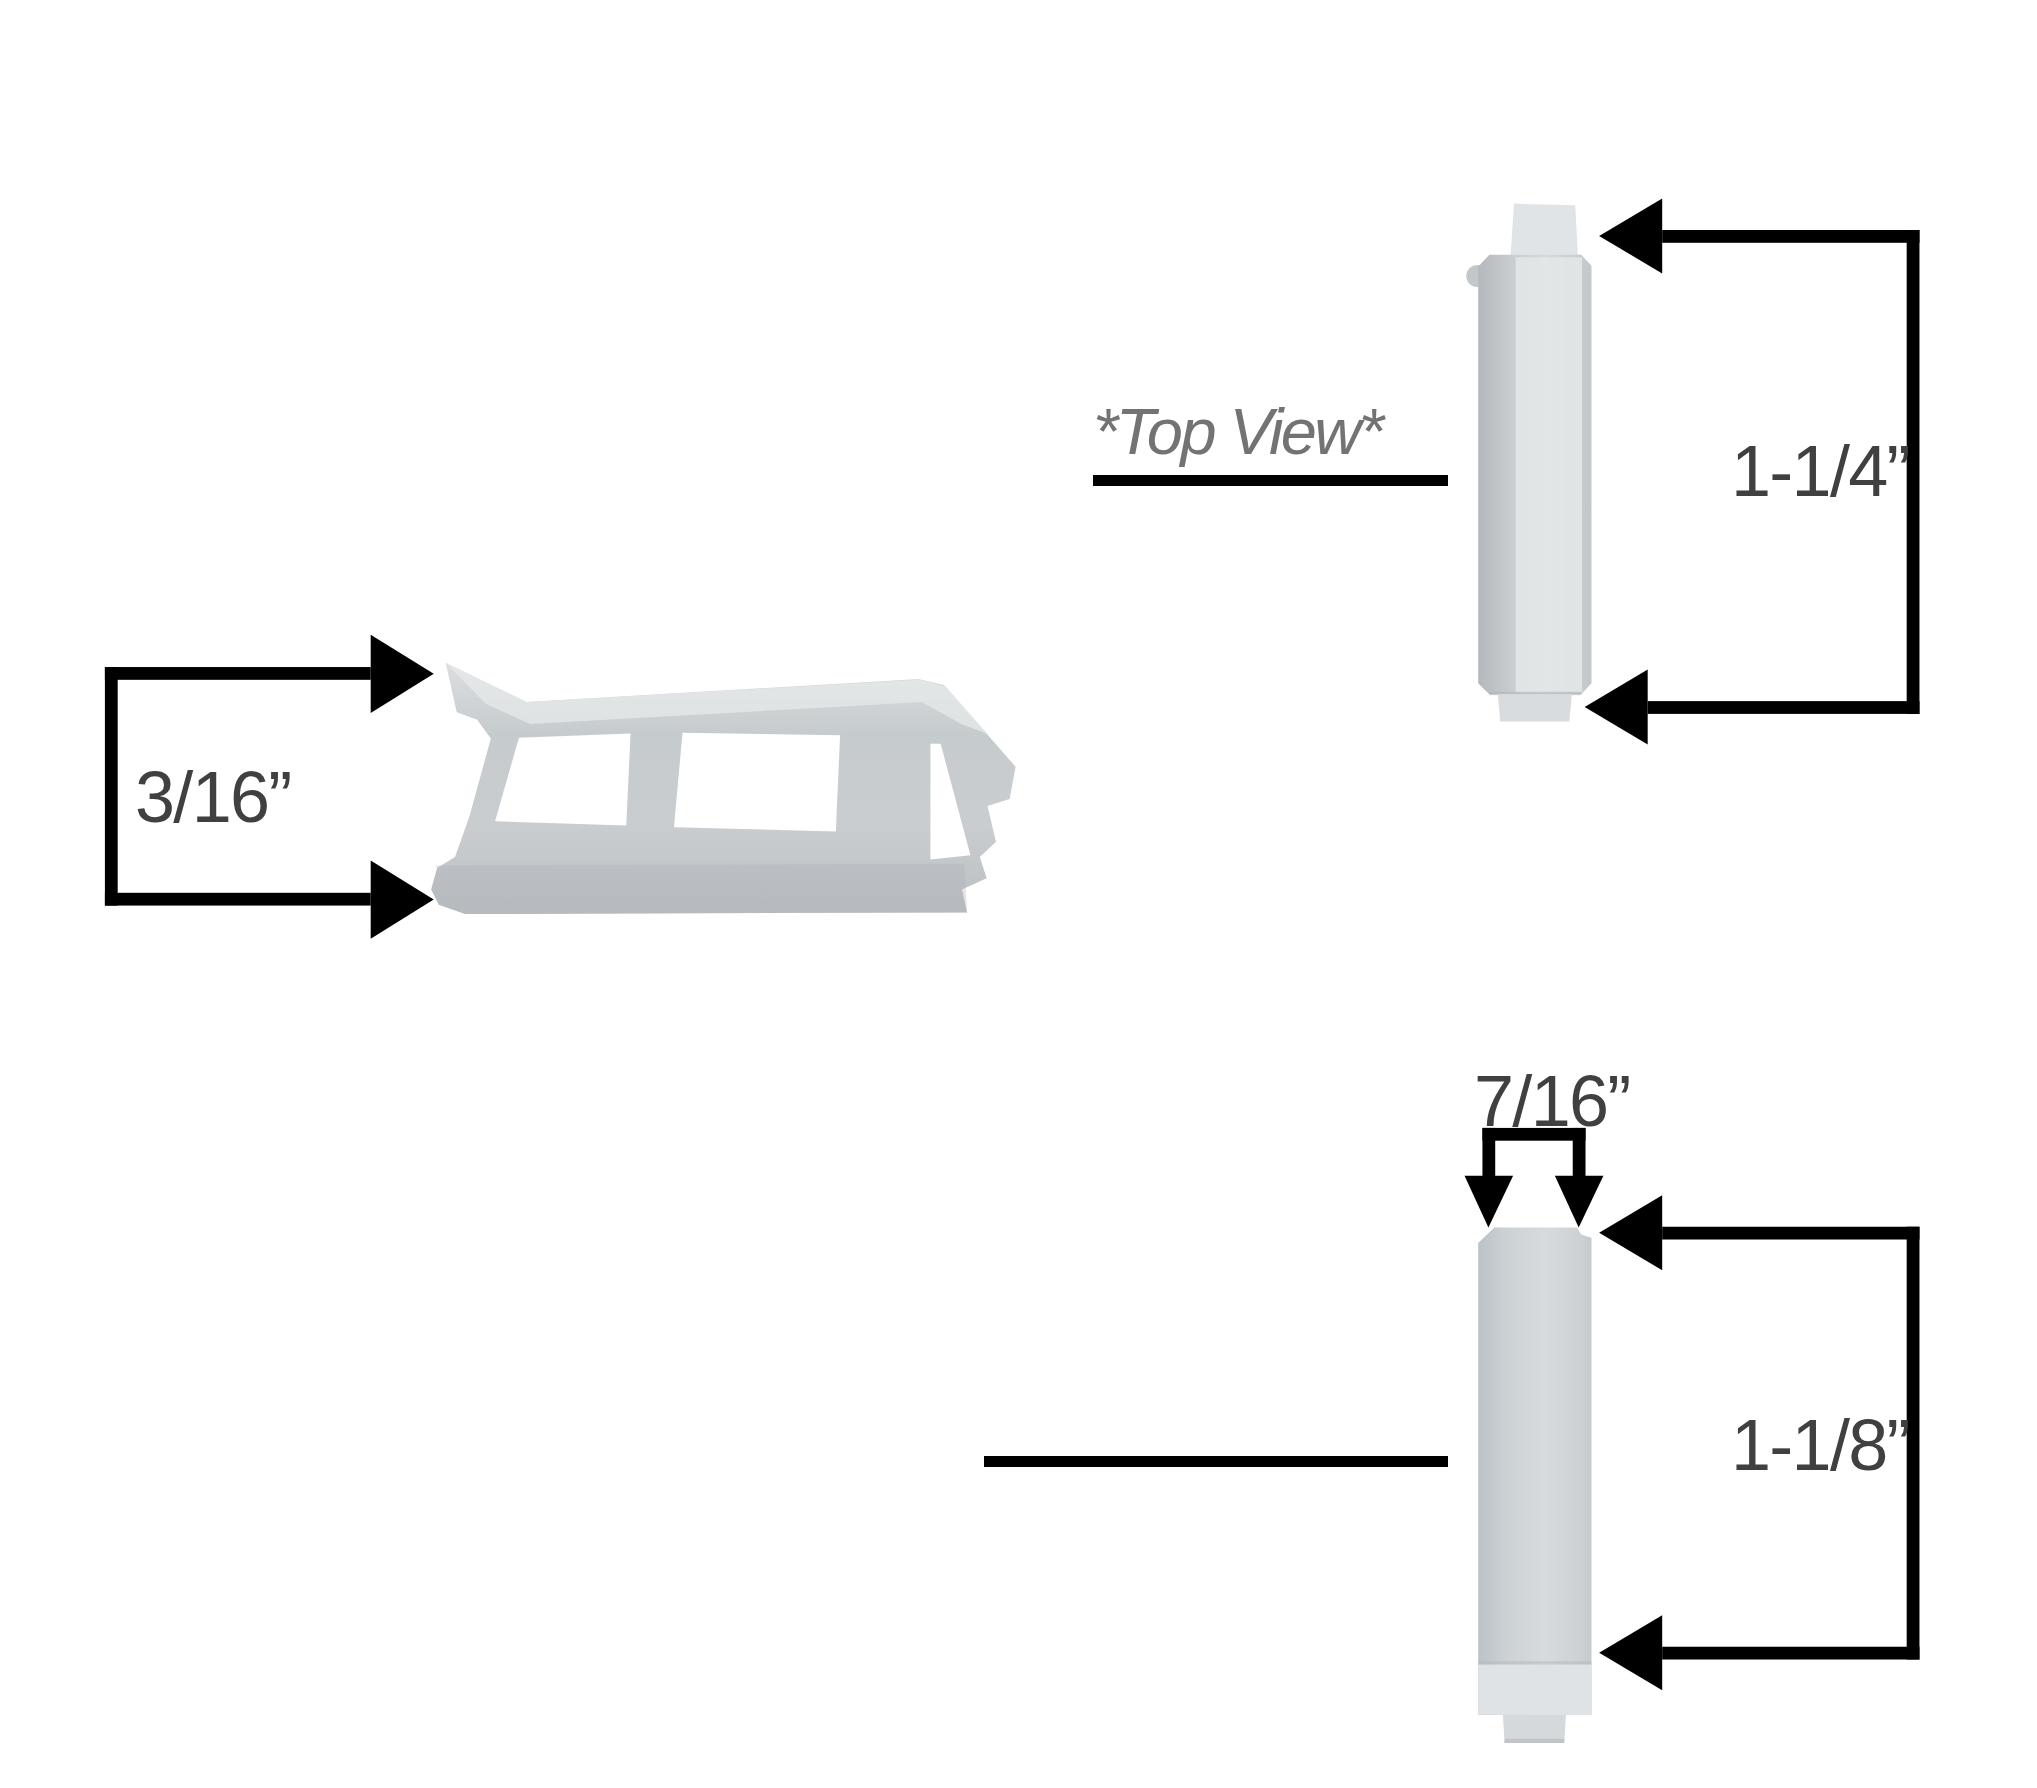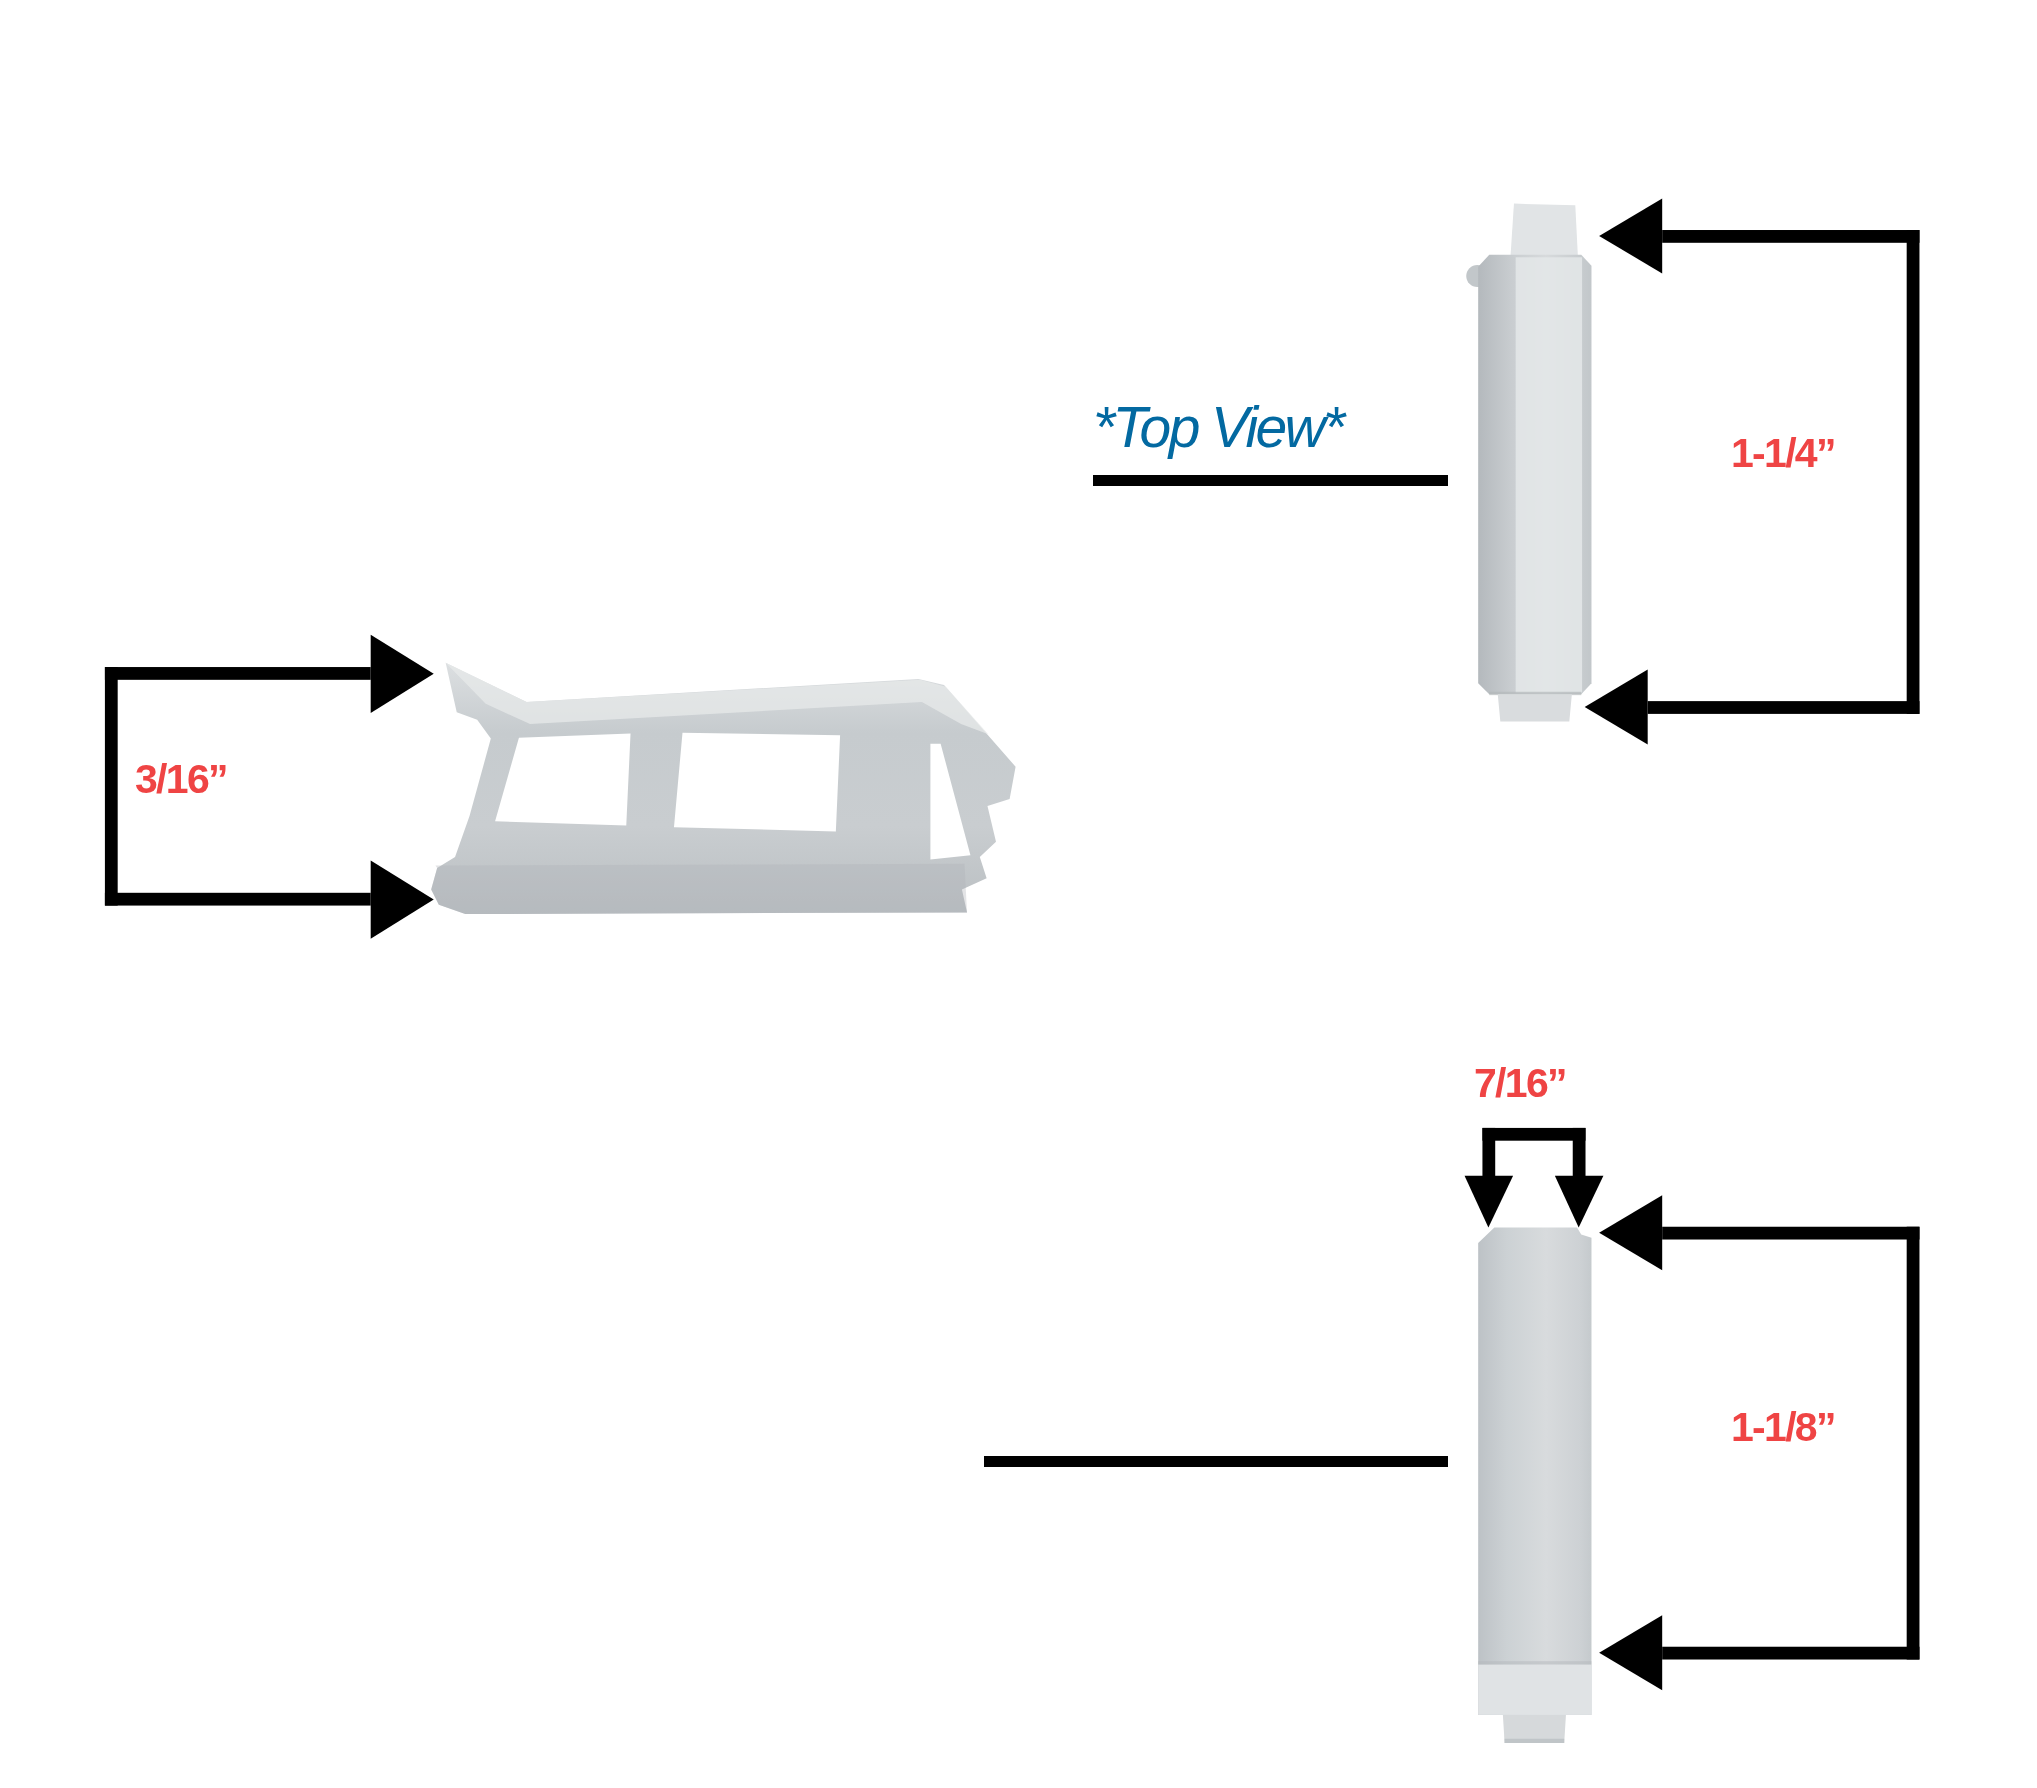--- a/index.html
+++ b/index.html
@@ -8,33 +8,33 @@
     width:2038px;
     height:1789px;
     background:#ffffff;
     overflow:hidden;
     font-family:"Liberation Sans", sans-serif;
     color:#000;
   }
   svg.scene{position:absolute;left:0;top:0;display:block;}
   .dim{
     position:absolute;
-    font-weight:bold;
-    font-size:41px;
+    font-weight:normal;
+    font-size:72px;
     letter-spacing:-1.7px;
     white-space:nowrap;
-    color:#ef4444;
+    color:#404040;
   }
   .view-label{
     position:absolute;
     font-style:italic;
-    font-size:57px;
+    font-size:65px;
     letter-spacing:-2.6px;
     white-space:nowrap;
-    color:#0369a1;
+    color:#737373;
   }
   .underline{
     position:absolute;
     height:11px;
     background:#000;
   }
 </style>
 </head>
 <body>
 

